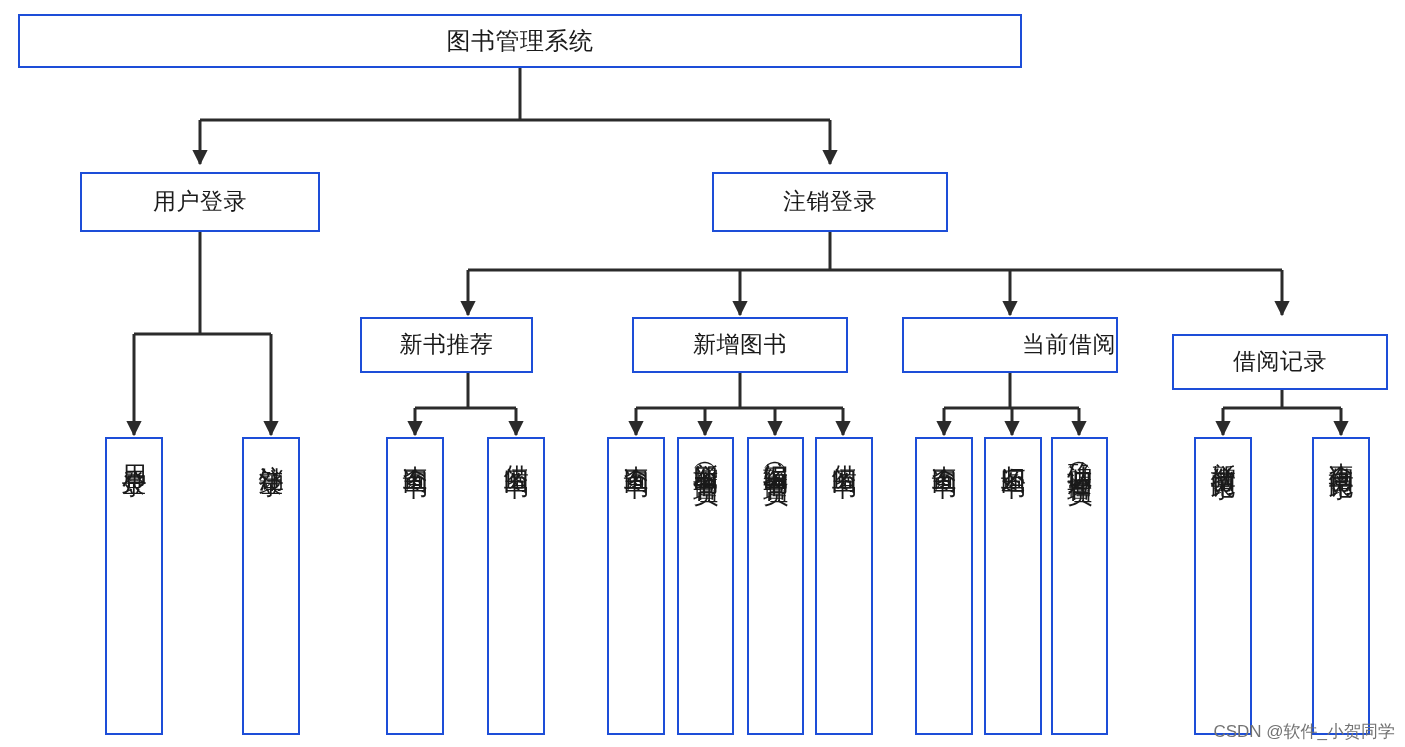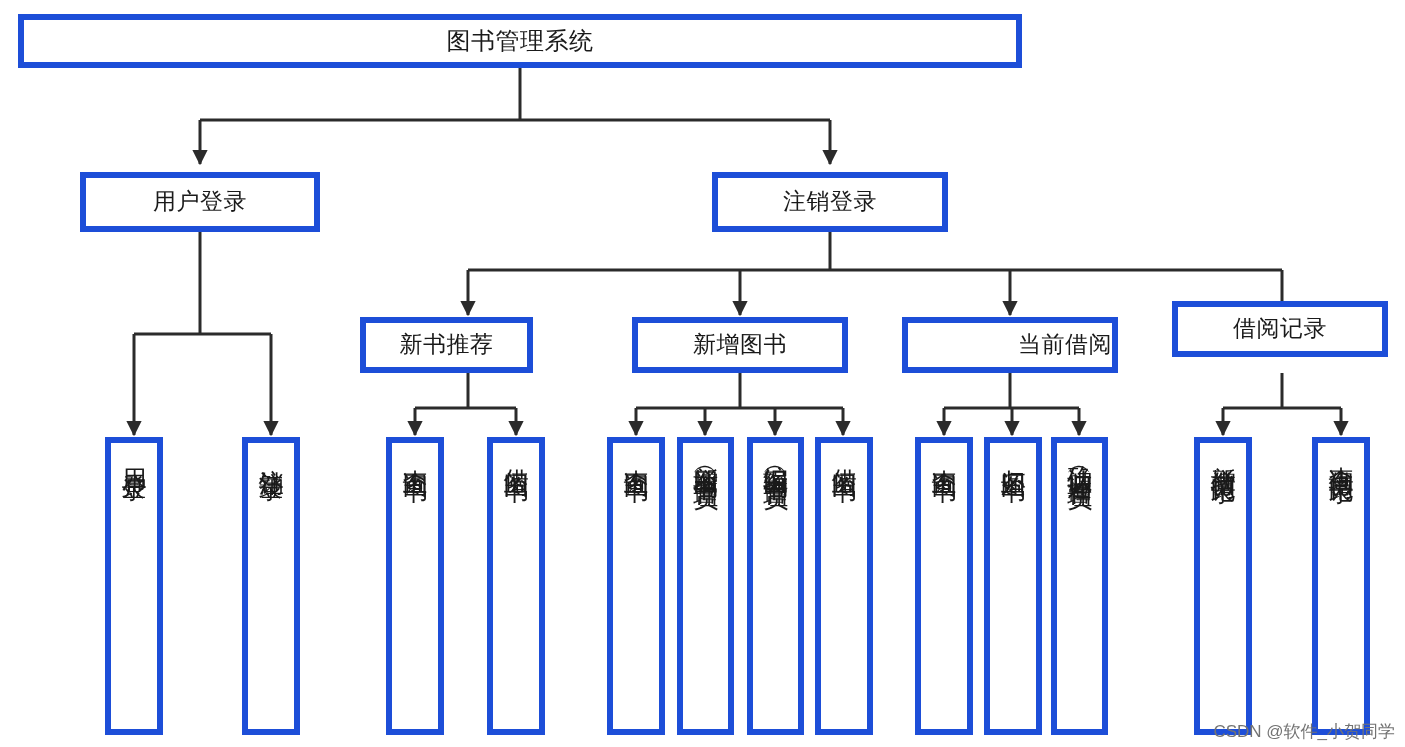--- a/index.html
+++ b/index.html
@@ -23,21 +23,21 @@
     left: 0;
     top: 0;
     width: 1405px;
     height: 747px;
     pointer-events: none;
   }
   .node {
     position: absolute;
     box-sizing: border-box;
     background: #ffffff;
-    border: 6px solid #1d4ed8;
+    border: 2px solid #1d4ed8;
     display: flex;
     align-items: center;
     justify-content: center;
     color: #1a1a1a;
     z-index: 2;
   }
   .node-label {
     display: block;
     text-align: center;
     line-height: 1.18;
@@ -147,21 +147,21 @@
 
   <div class="node horiz" style="left:360px; top:317px; width:173px; height:56px;">
     <span class="node-label">新书推荐</span>
   </div>
   <div class="node horiz" style="left:632px; top:317px; width:216px; height:56px;">
     <span class="node-label">新增图书</span>
   </div>
   <div class="node horiz" style="left:902px; top:317px; width:216px; height:56px;justify-content:flex-end;">
     <span class="node-label">当前借阅</span>
   </div>
-  <div class="node horiz" style="left:1172px; top:301px; width:216px; height:56px;">
+  <div class="node horiz" style="left:1172px; top:334px; width:216px; height:56px;">
     <span class="node-label">借阅记录</span>
   </div>
 
   <div class="node vert" style="left:105px; top:437px; width:58px; height:298px;">
     <span class="node-label">用户登录</span>
   </div>
   <div class="node vert" style="left:242px; top:437px; width:58px; height:298px;">
     <span class="node-label">注销登录</span>
   </div>
 

